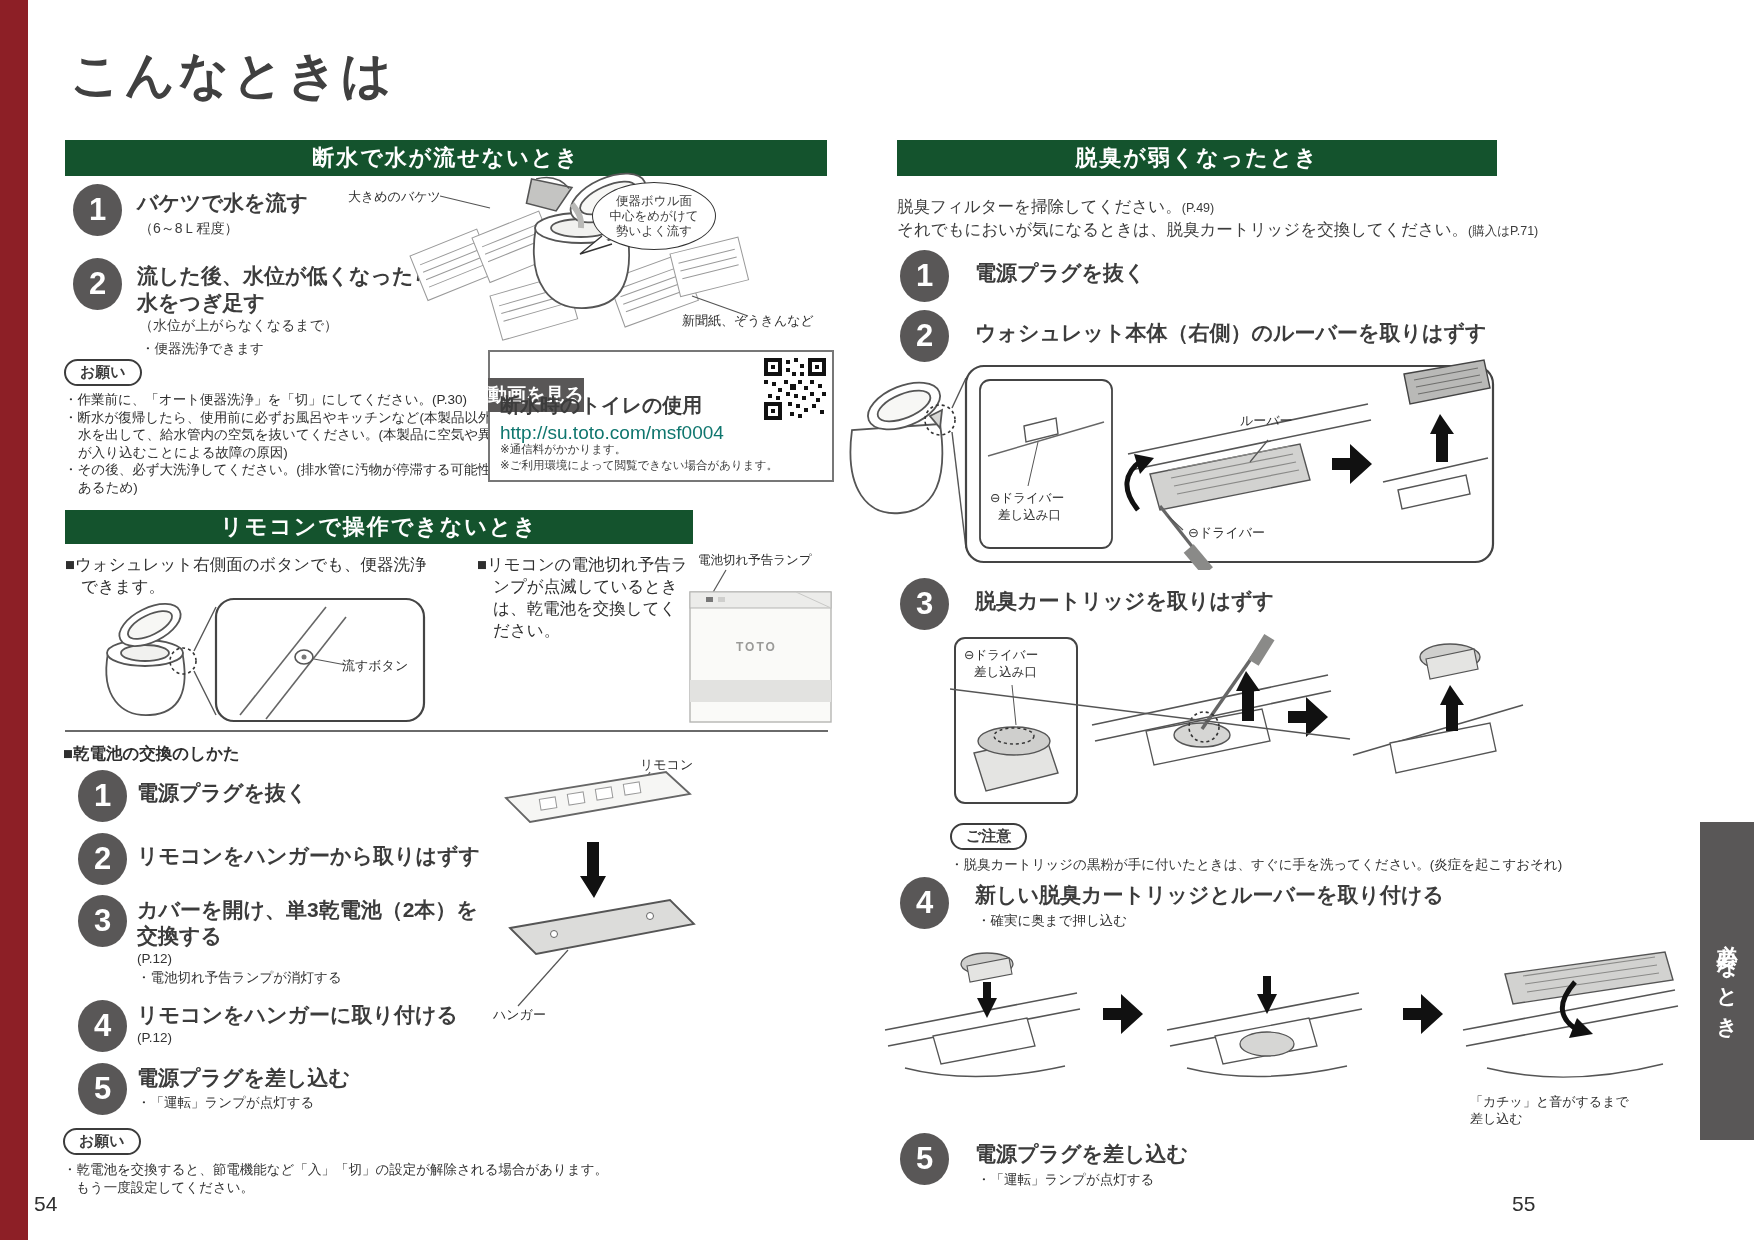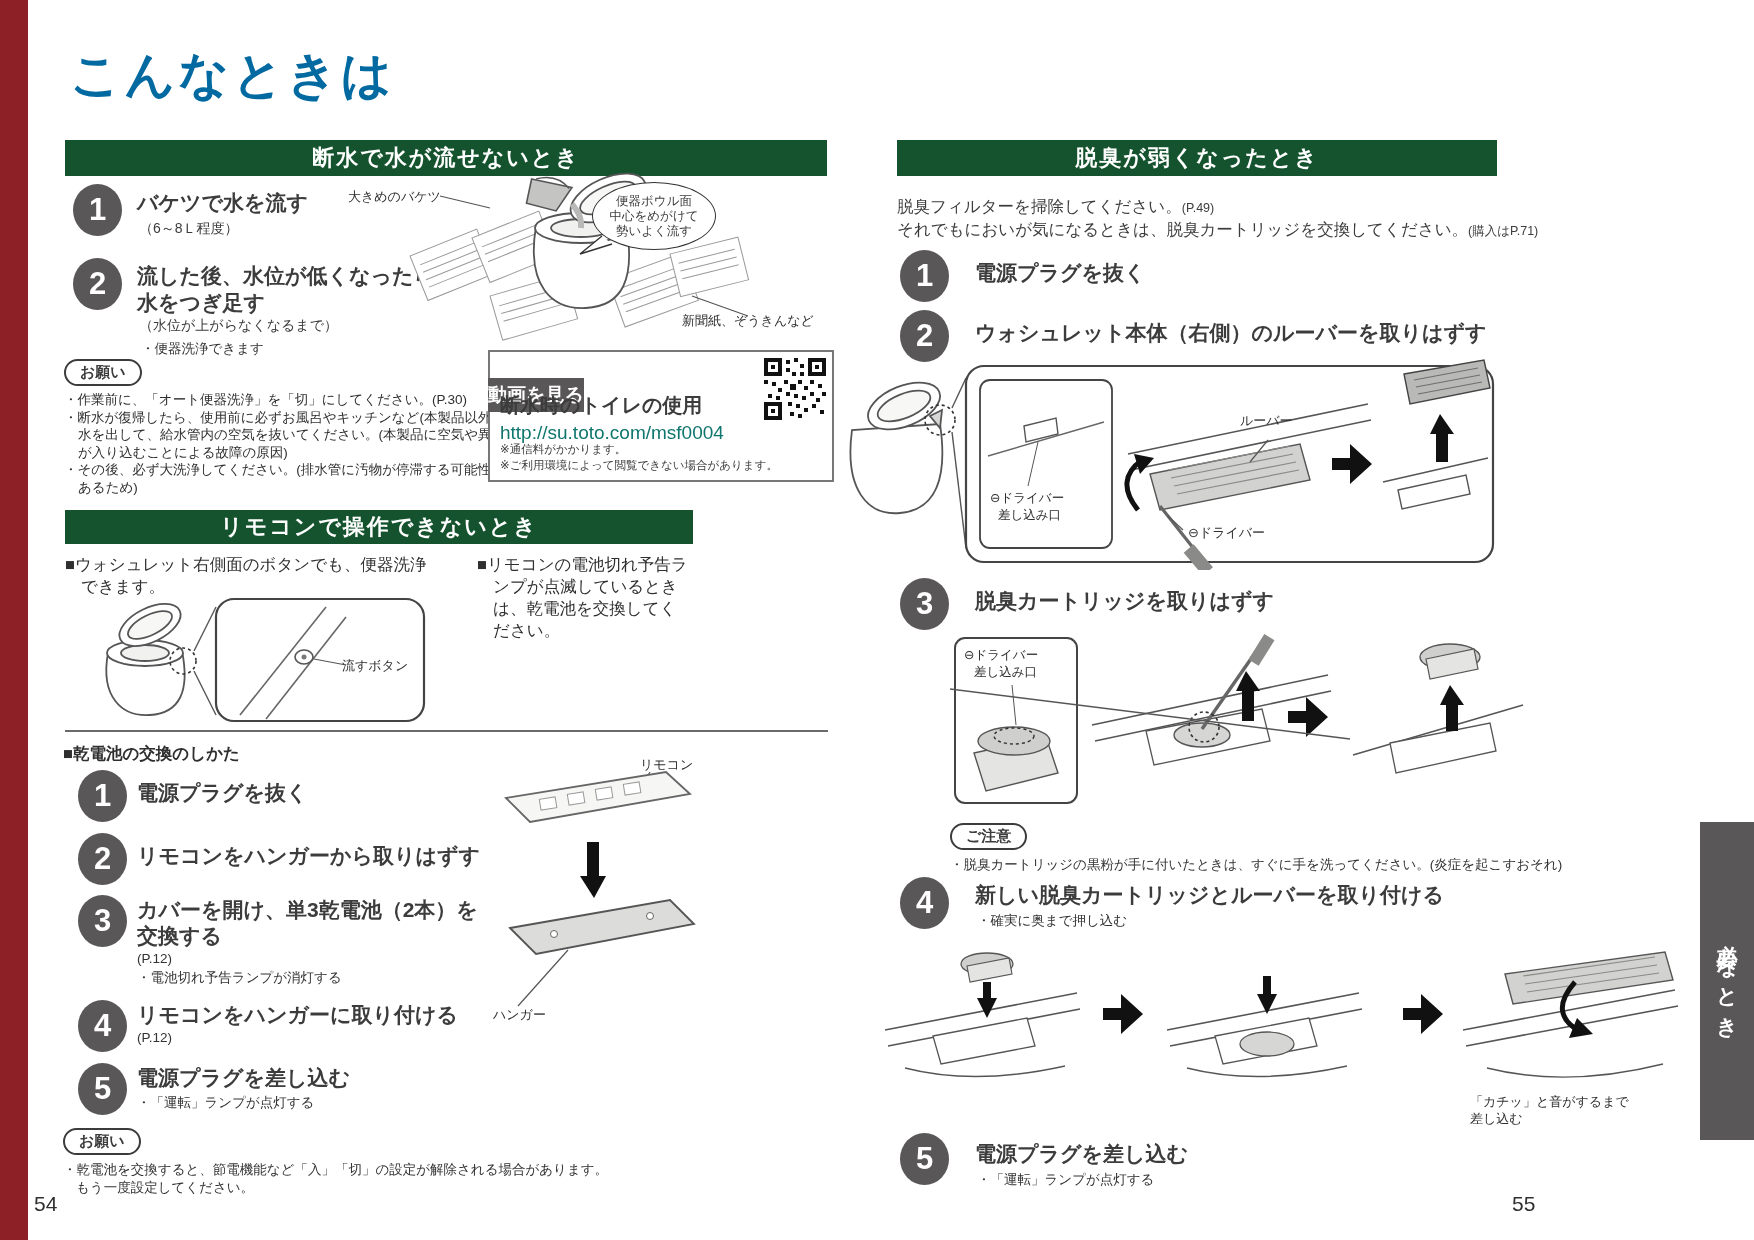--- a/index.html
+++ b/index.html
@@ -1,20 +1,20 @@
 <!DOCTYPE html>
 <html><head>
 <meta charset="utf-8">
 <style>
   html,body{margin:0;padding:0;background:#e9e9e9;}
   .page{position:relative;width:1754px;height:1240px;background:#ffffff;overflow:hidden;
         font-family:"Liberation Sans","DejaVu Sans",sans-serif;color:#3c3c3c;}
   .abs{position:absolute;}
   .bar{background:#14532d;color:#fff;font-weight:bold;text-align:center;font-size:22px;letter-spacing:2px;}
-  .title{font-size:50px;font-weight:900;color:#0369a1;letter-spacing:3px;}
+  .title{font-size:50px;font-weight:900;color:#404040;letter-spacing:3px;}
   .circle{background:#595757;color:#fff;border-radius:50%;display:flex;align-items:center;justify-content:center;
           font-weight:bold;font-size:31px;width:49px;height:52px;}
   .st{font-size:21px;font-weight:600;color:#3c3c3c;white-space:nowrap;}
   .sub{font-size:14px;color:#3c3c3c;white-space:nowrap;}
   .n13{font-size:13.5px;color:#333;white-space:nowrap;}
   .pill{border:2px solid #3c3c3c;border-radius:15px;background:#fff;font-size:15px;font-weight:600;
         padding:2px 14px;color:#3c3c3c;white-space:nowrap;}
   .bul{font-size:13.5px;line-height:17.5px;color:#2f2f2f;padding-left:14px;text-indent:-14px;}
   .lbl{font-size:13px;color:#2f2f2f;white-space:nowrap;}
   .note16{font-size:16.5px;line-height:22px;color:#2f2f2f;}
@@ -196,20 +196,33 @@
       <line x1="178" y1="124" x2="258" y2="22" stroke="#666" stroke-width="1.6"></line>
       <ellipse cx="216" cy="62" rx="9" ry="7" fill="#fff" stroke="#555" stroke-width="1.6"></ellipse>
       <circle cx="216" cy="62" r="2.5" fill="#777"></circle>
       <line x1="226" y1="64" x2="258" y2="70" stroke="#555" stroke-width="1.2"></line>
     </svg>
     <div class="abs lbl" style="left:254px;top:62px;">流すボタン</div>
   </div>
 
   <div class="abs note16 hang" style="left:477px;top:553px;width:196px;">■リモコンの電池切れ予告ランプが点滅しているときは、乾電池を交換してください。</div>
 
+  <div class="abs" style="left:688px;top:552px;width:145px;height:172px;">
+    <div class="abs lbl" style="left:10px;top:0;font-size:12.5px;">電池切れ予告ランプ</div>
+    <svg class="abs" style="left:0;top:16px;" width="145" height="156" viewBox="0 0 145 156">
+      <line x1="38" y1="2" x2="24" y2="26" stroke="#555" stroke-width="1.2"></line>
+      <rect x="2" y="24" width="141" height="130" fill="#fafaf8" stroke="#b5b5b3" stroke-width="1.4"></rect>
+      <rect x="2" y="24" width="141" height="16" fill="#ececea" stroke="#b5b5b3" stroke-width="1"></rect>
+      <rect x="18" y="29" width="7" height="5" fill="#777"></rect>
+        <rect x="30" y="29" width="7" height="5" fill="#cfcfcd"></rect>
+      <path d="M108,24 L143,40" stroke="#c9c9c7" stroke-width="1"></path>
+      <rect x="2" y="112" width="141" height="22" fill="#e2e2e0"></rect>
+    </svg>
+    <div class="abs" style="left:48px;top:88px;font-size:12px;font-weight:bold;letter-spacing:2px;color:#9a9a98;">TOTO</div>
+  </div>
 
   <div class="abs divider" style="left:65px;top:730px;width:763px;"></div>
 
   <div class="abs note16" style="left:63px;top:742px;font-weight:600;">■乾電池の交換のしかた</div>
 
   <div class="abs circle" style="left:78px;top:770px;">1</div>
   <div class="abs st" style="left:137px;top:779px;">電源プラグを抜く</div>
 
   <div class="abs circle" style="left:78px;top:833px;">2</div>
   <div class="abs st" style="left:137px;top:842px;">リモコンをハンガーから取りはずす</div>

